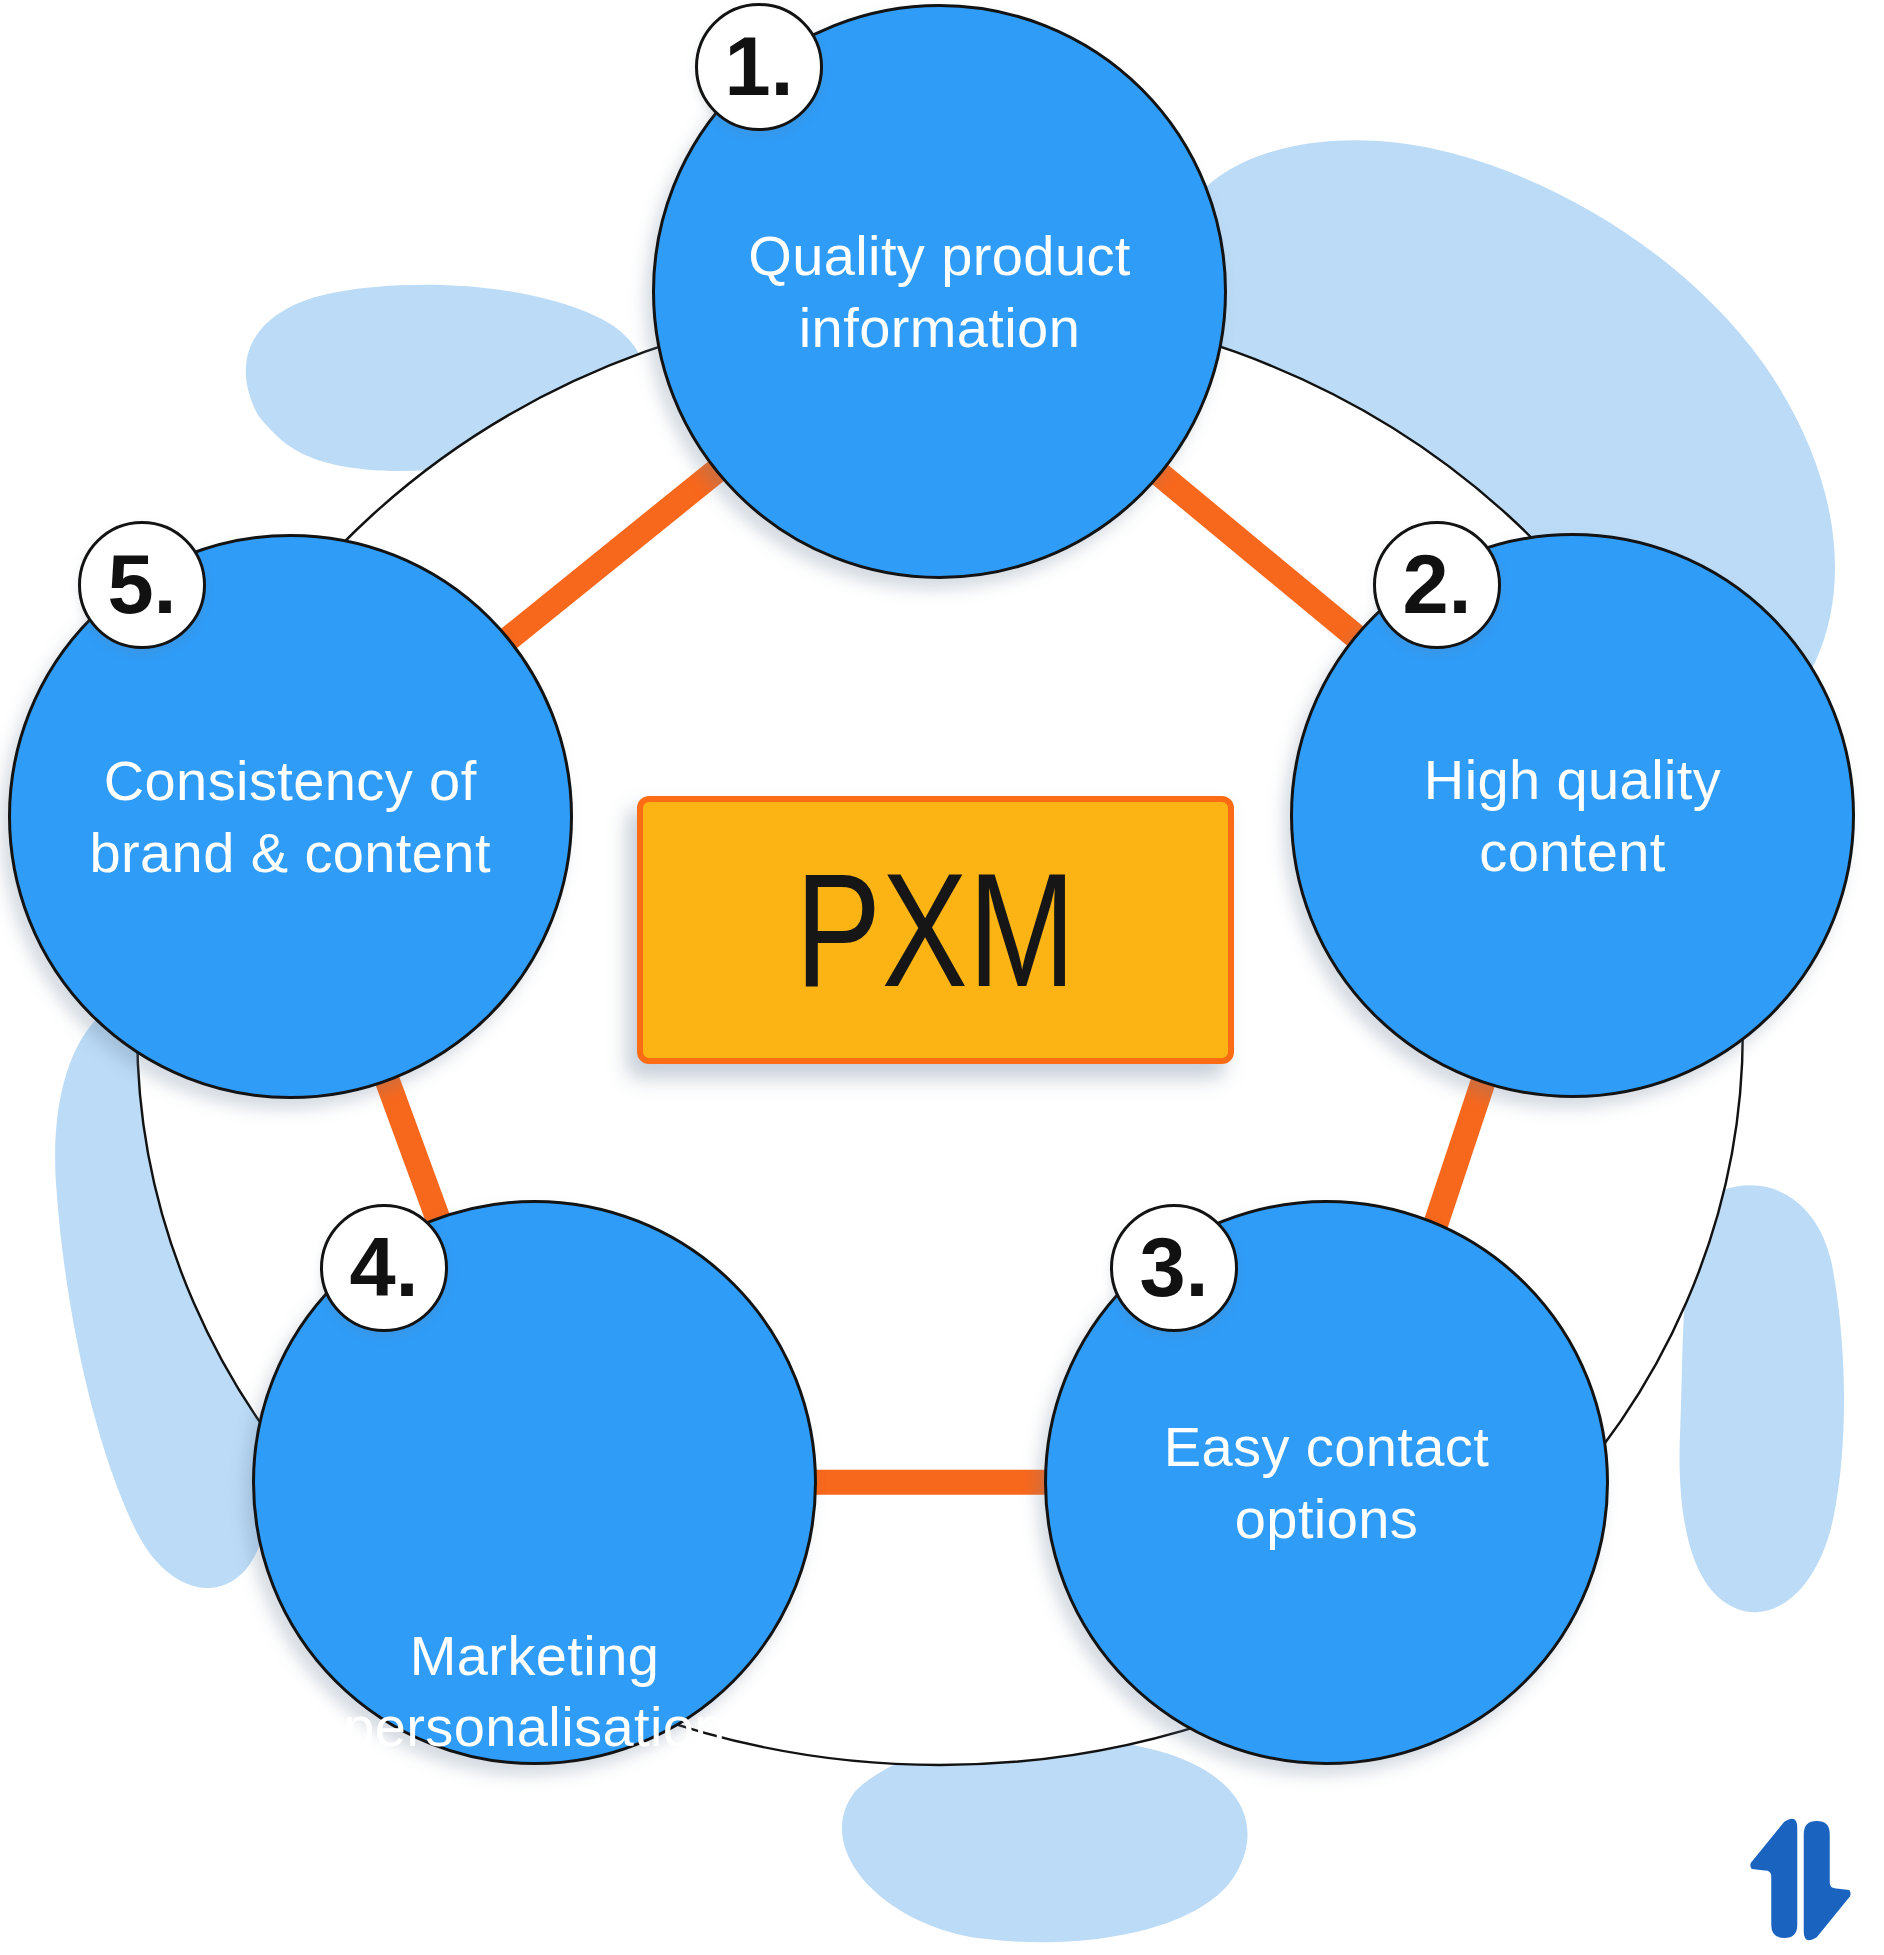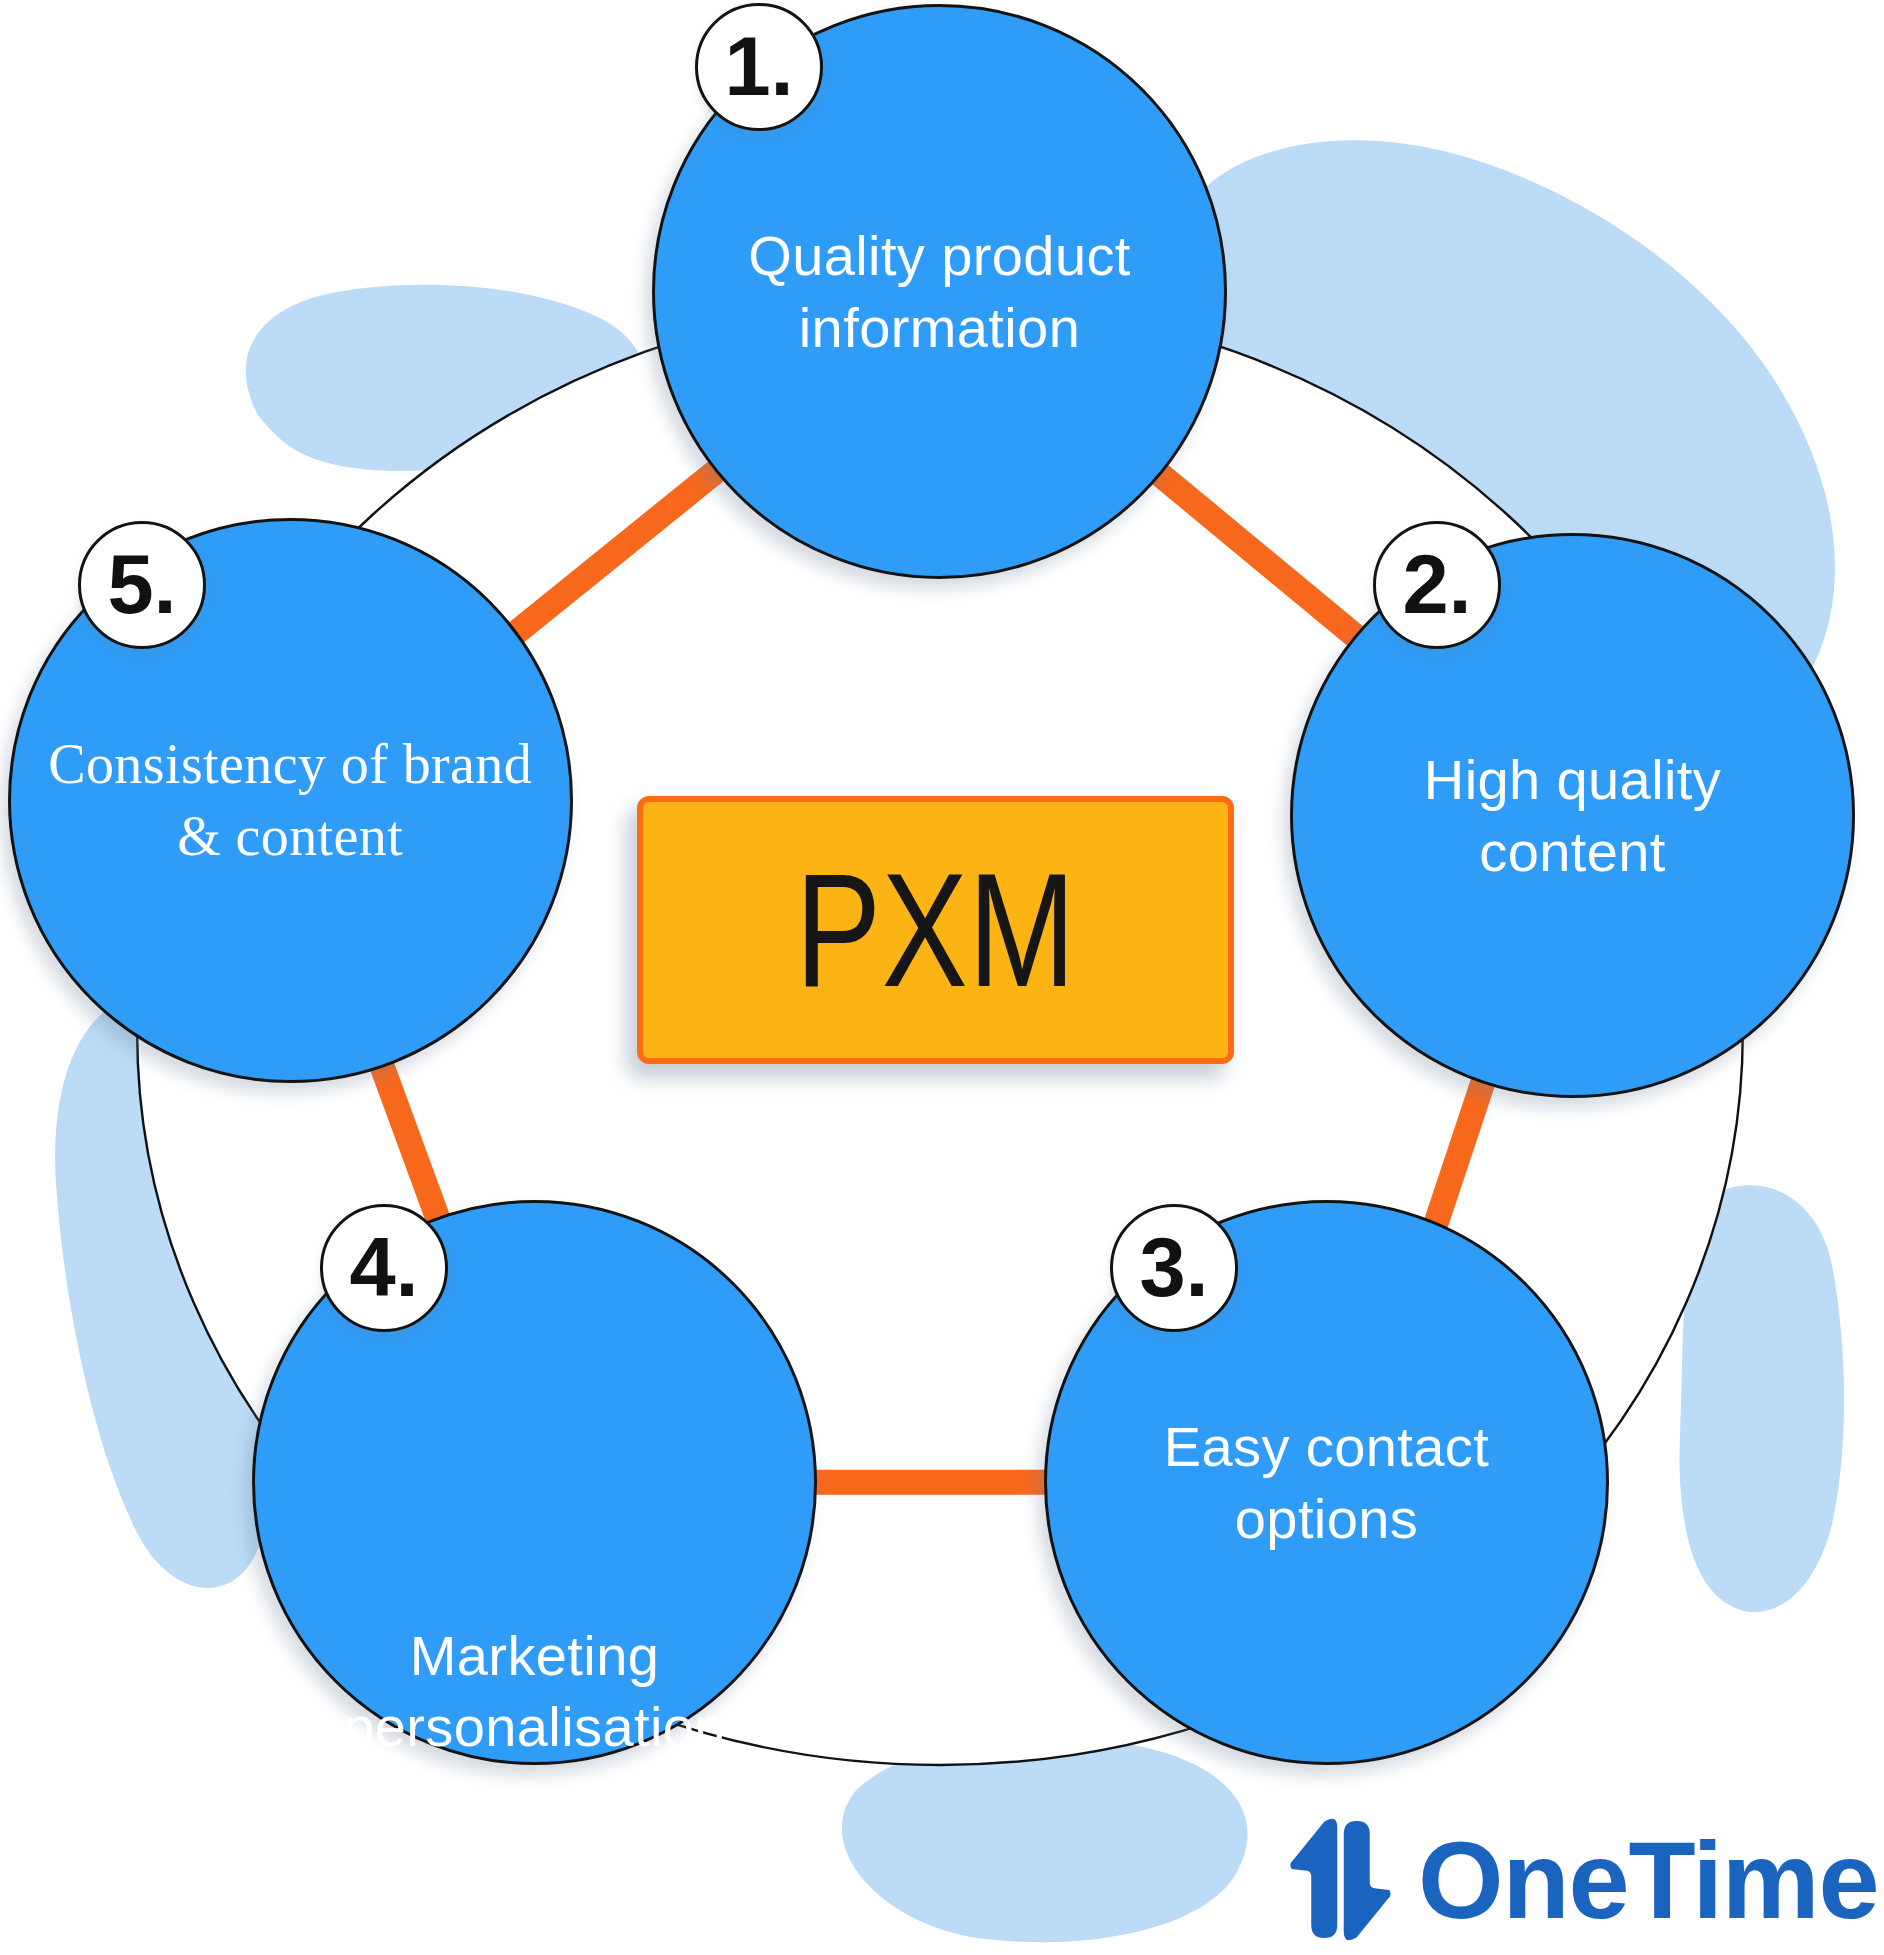--- a/index.html
+++ b/index.html
@@ -31,21 +31,21 @@
     color:#ffffff;
     box-shadow:-7.3px 10.5px 16px rgba(105,125,150,.28);
   }
   .node .label{
     width:484px;font-size:56px;line-height:1.27;font-weight:500;letter-spacing:0.4px;
   }
   .node1{left:652px;top:4px;width:575px;height:575px;}
   .node2{left:1290px;top:533px;width:565px;height:565px;}
   .node3{left:1044px;top:1200px;width:565px;height:565px;}
   .node4{left:252px;top:1200px;width:565px;height:565px;align-items:flex-end;}
-  .node5{left:7.7px;top:518px;width:565px;height:565px;font-family:Liberation Serif, serif;}
+  .node5{left:7.7px;top:534px;width:565px;height:565px;}
 
   .badge{
     position:absolute;width:128px;height:128px;border-radius:50%;
     background:#ffffff;border:3.2px solid var(--ink);
     display:flex;align-items:center;justify-content:center;
     font-size:83px;font-weight:600;color:#111111;
     box-shadow:0 4.8px 9.7px rgba(105,125,150,.18);
   }
   .badge1{left:695px;top:3.2px;}
   .badge2{left:1373px;top:521px;}
@@ -114,15 +114,14 @@
 
 <div class="pxm">
   <div class="label">PXM</div>
 </div>
 
 <div class="logo">
   <svg class="logo-icon" viewBox="0 0 64 88" xmlns="http://www.w3.org/2000/svg">
     <path d="M 2,37.5 Q 0,34.5 2.5,32.5 L 22,8.5 Q 30,3.5 30,12 L 30,72 Q 30,80 22,80 Q 14,80 14,72 L 14,42 Q 14,38.5 10,38.5 Z"></path>
     <path d="M 2,37.5 Q 0,34.5 2.5,32.5 L 22,8.5 Q 30,3.5 30,12 L 30,72 Q 30,80 22,80 Q 14,80 14,72 L 14,42 Q 14,38.5 10,38.5 Z" transform="rotate(180 32 44)"></path>
   </svg>
-  <span class="logo-one">OneTime</span>
 </div>
 
 
 </body></html>

